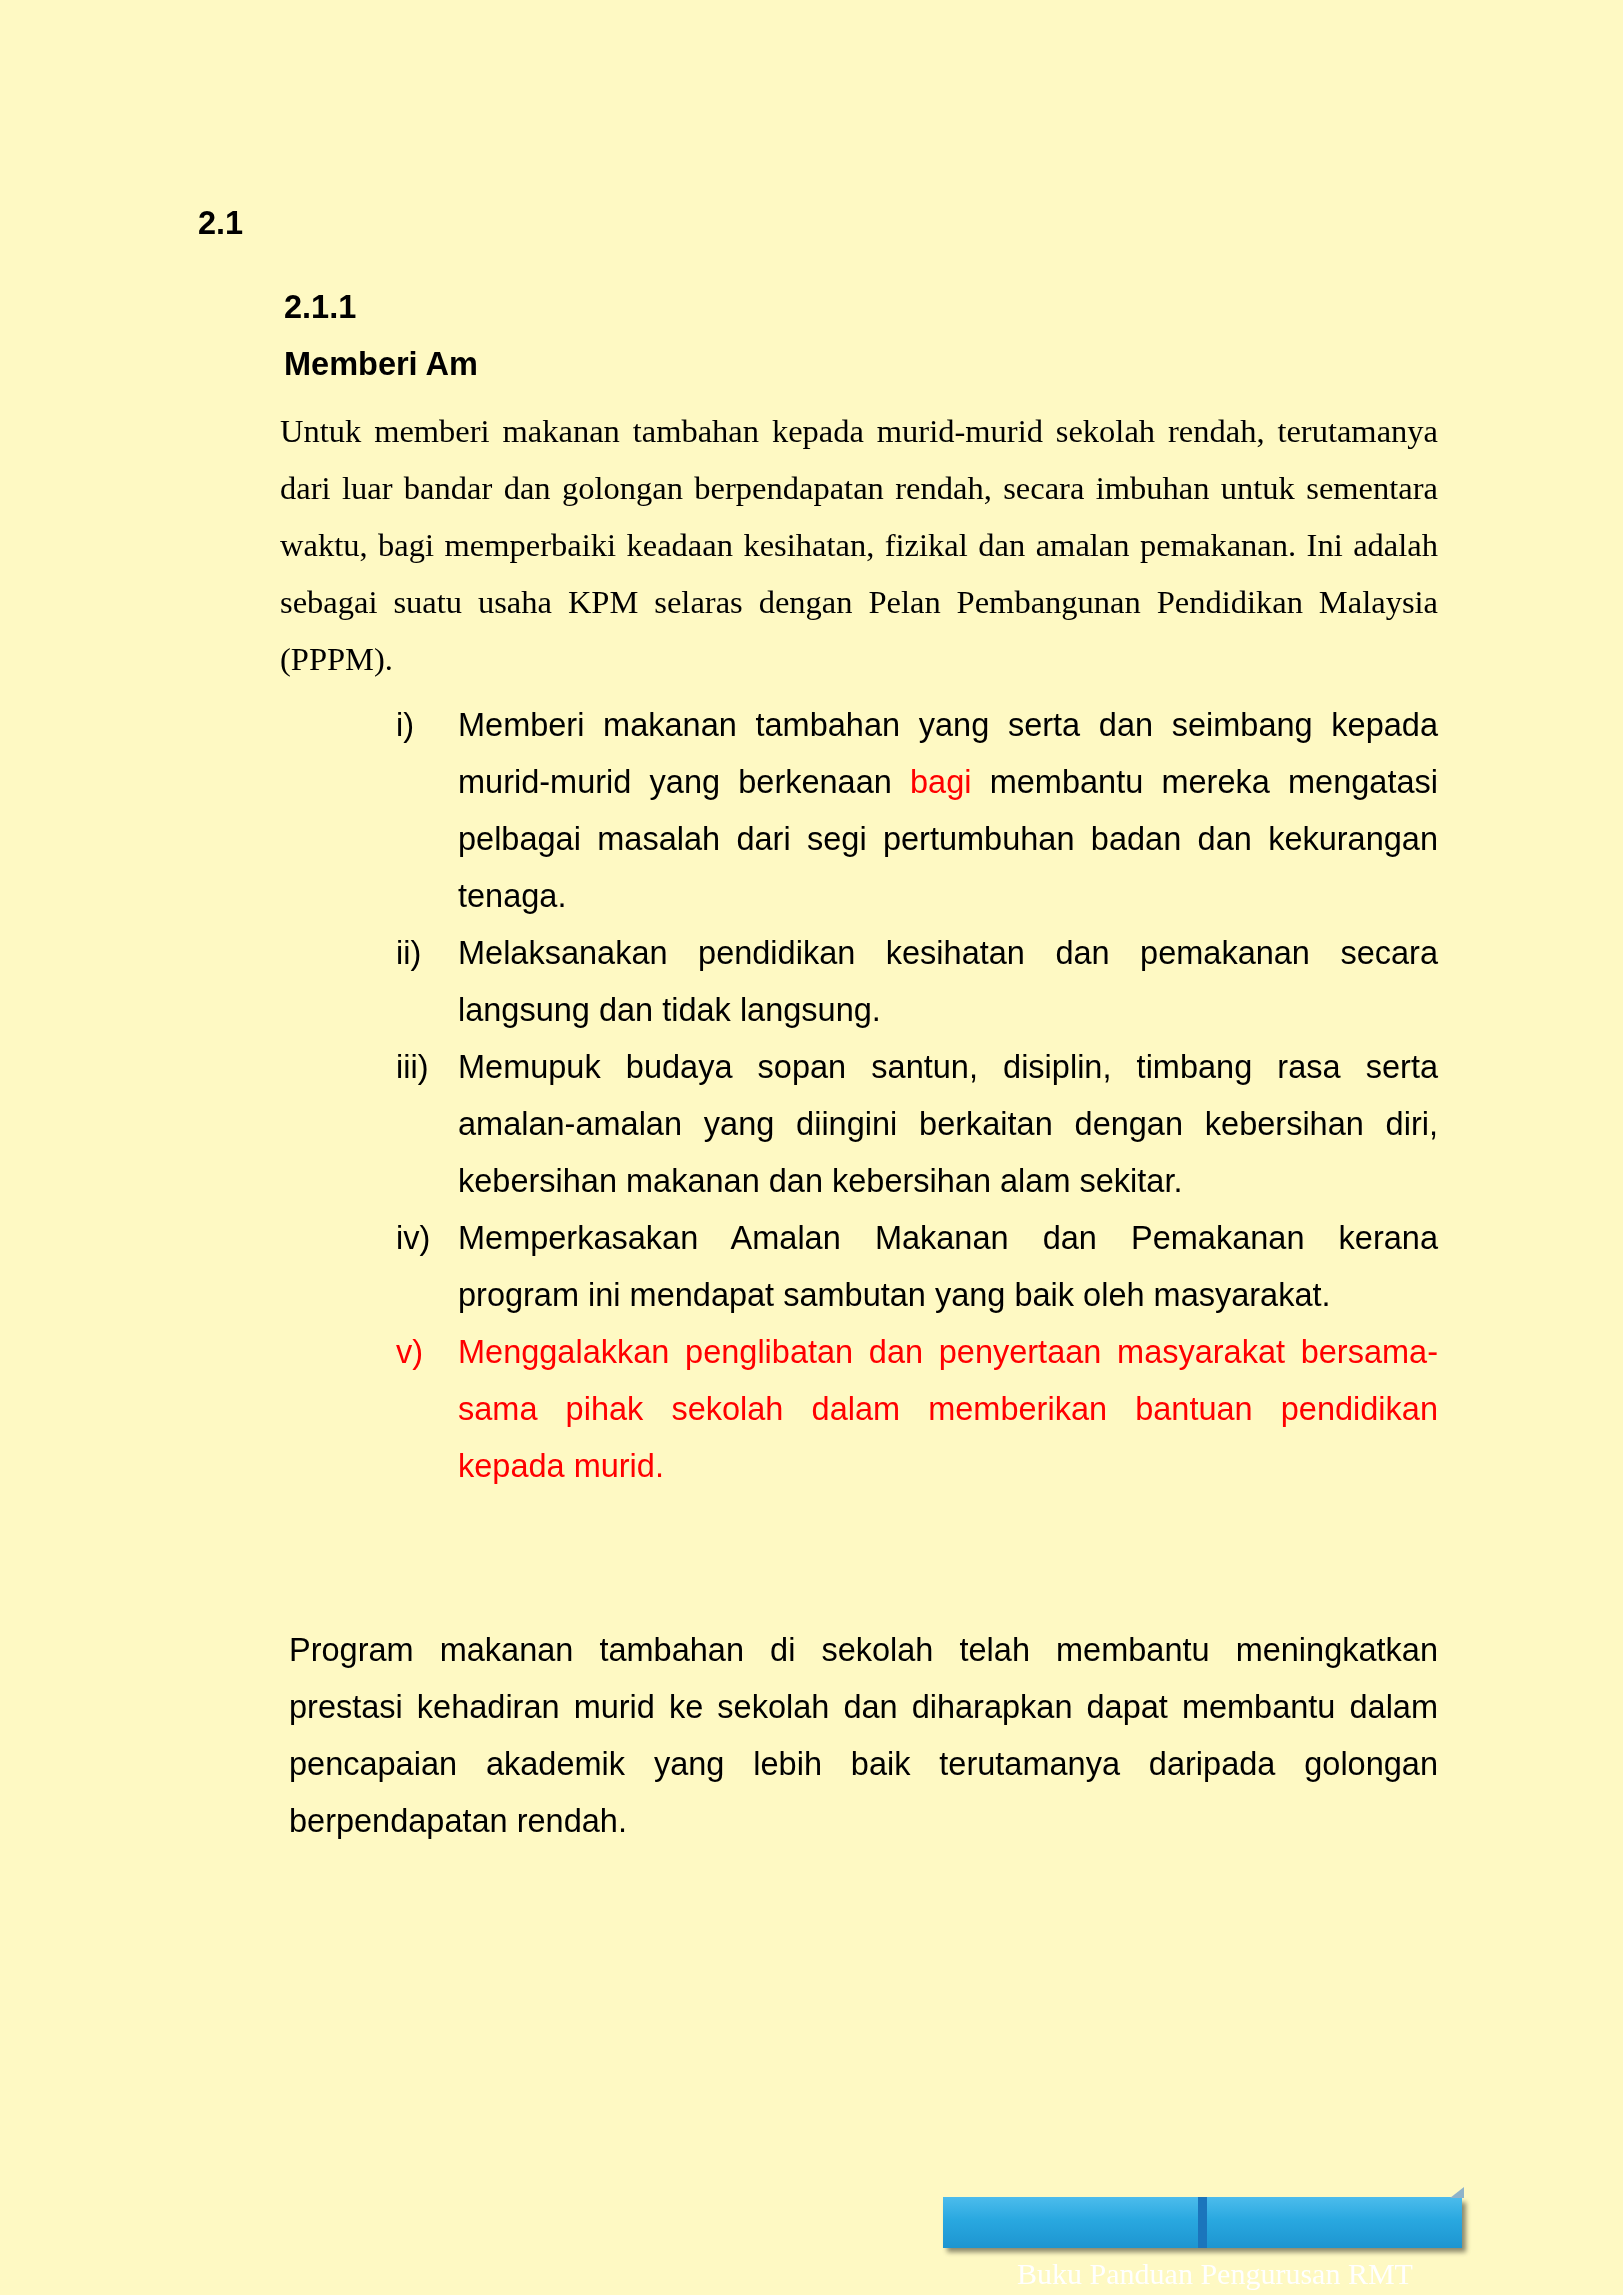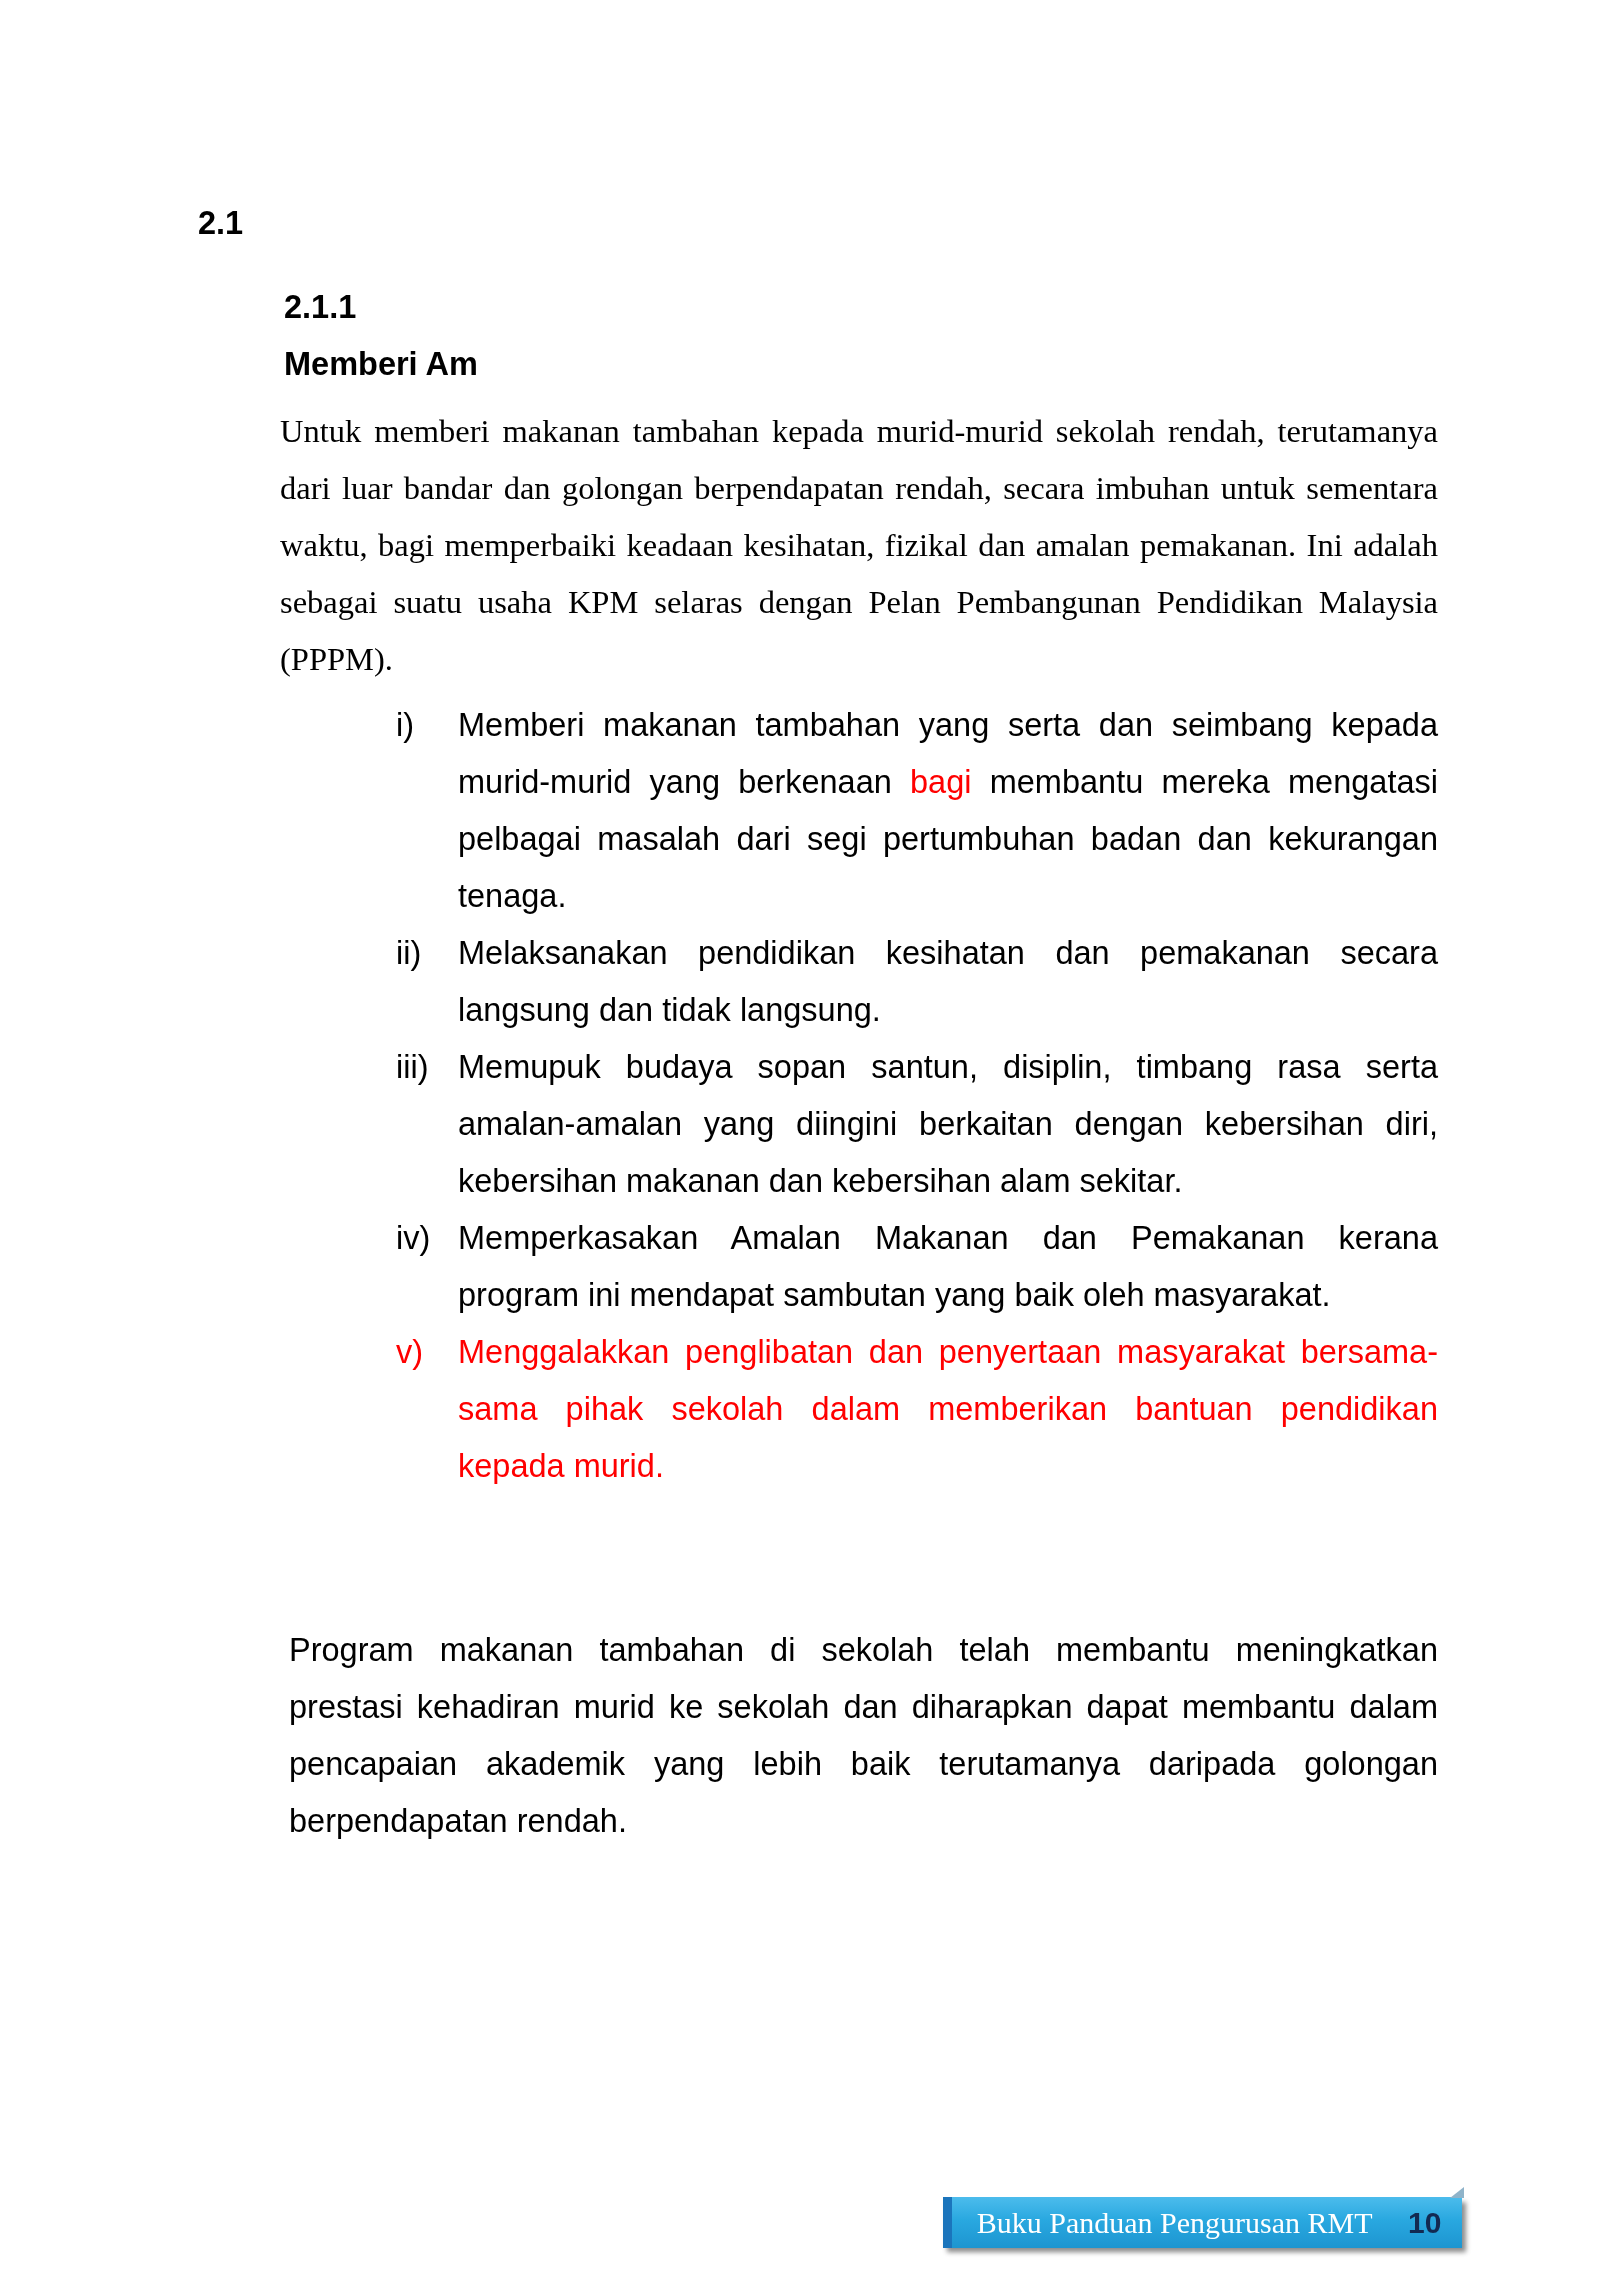--- a/index.html
+++ b/index.html
@@ -2,21 +2,21 @@
 <html style="font-size:12.7px"><head>
 <meta charset="utf-8">
 <style>
   * { box-sizing: border-box; }
   html, body { margin: 0; padding: 0; background: #e8e8e8; }
   .page {
     position: relative;
     width: 1623px;
     height: 2295px;
     margin: 0 auto;
-    background: #ffffff;
+    background: #fef9c3;
     overflow: hidden;
     font-family: "Liberation Sans", sans-serif;
     color: #000000;
     font-size: 32.5px;
     line-height: 57px;
   }
   .content {
     position: absolute;
     left: 198px;
     top: 195px;
@@ -54,23 +54,24 @@
   .red-item, .red-item .marker, .red-item .li-text { color: #ff0000; }
 
   
   .footer-banner {
     position: absolute;
     left: 943px;
     top: 2197px;
     width: 519px;
     height: 51px;
     display: flex;
-    align-items: flex-end;
+    align-items: center;
     background: linear-gradient(180deg, #4cbcec 0%, #29a8e0 45%, #1d95d0 100%);
     box-shadow: 4px 4.8px 4.8px rgba(0,0,0,0.45);
+    flex-direction: column;
   }
   .footer-bar {
     width: 8.7px;
     height: 100%;
     background: #1b75bc;
     flex-shrink: 0;
   }
   .footer-title {
     font-family: "Liberation Serif", serif;
     font-size: 30px;

